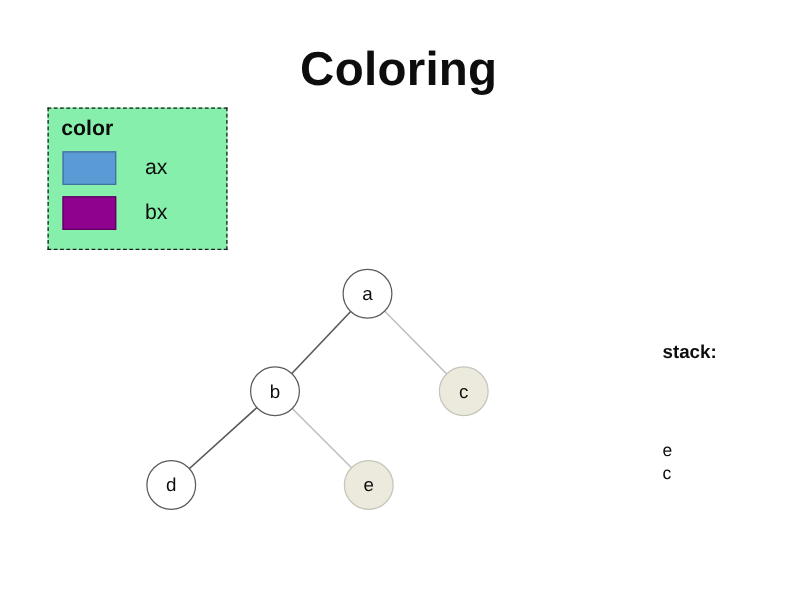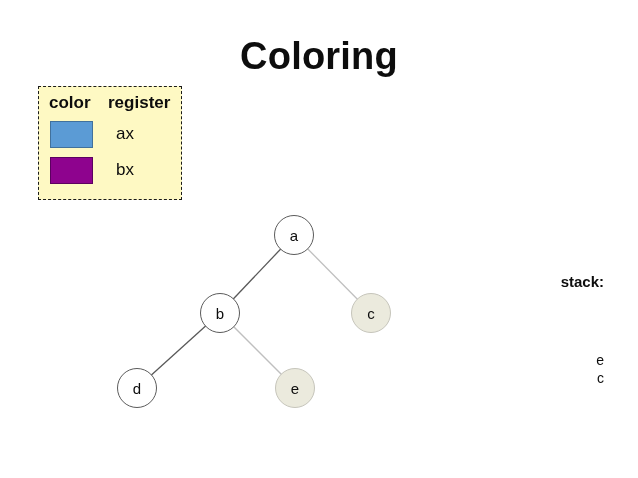--- a/index.html
+++ b/index.html
@@ -32,21 +32,21 @@
 
   
   #legend-box {
     position: absolute;
     left: 38px;
     top: 86px;
     width: 144px;
     height: 114px;
     border: 1px dashed #1a1a1a;
     box-sizing: border-box;
-    background: #fef9c3;
+    background: #86efac;
   }
   .legend-header-row {
     position: absolute;
     left: 0;
     top: 6px;
     width: 144px;
     height: 22px;
   }
   .legend-h-color {
     position: absolute;
@@ -123,24 +123,23 @@
     border: 1px solid #5b5b5b;
   }
   .node-beige {
     background: #ebeadd;
     border: 1px solid #c6c5bb;
   }
 
   
   #stack-panel {
     position: absolute;
-    left: 514px;
+    left: 530px;
     top: 273px;
     width: 90px;
-    text-align: right;
   }
   #stack-title {
     font-size: 15px;
     font-weight: bold;
     color: #0d0d0d;
     line-height: 18px;
   }
   #stack-items {
     position: absolute;
     left: 0;
@@ -156,21 +155,20 @@
 </style>
 </head>
 <body>
 
 <div id="slide-title">Coloring</div>
 
 <div id="legend-box">
 
   <div class="legend-header-row">
     <span class="legend-h-color">color</span>
-    <span class="legend-h-register">register</span>
   </div>
 
   <div class="legend-row" id="legend-row-0">
     <span class="swatch swatch-blue"></span>
     <span class="reg-label">ax</span>
   </div>
 
   <div class="legend-row" id="legend-row-1">
     <span class="swatch swatch-purple"></span>
     <span class="reg-label">bx</span>

